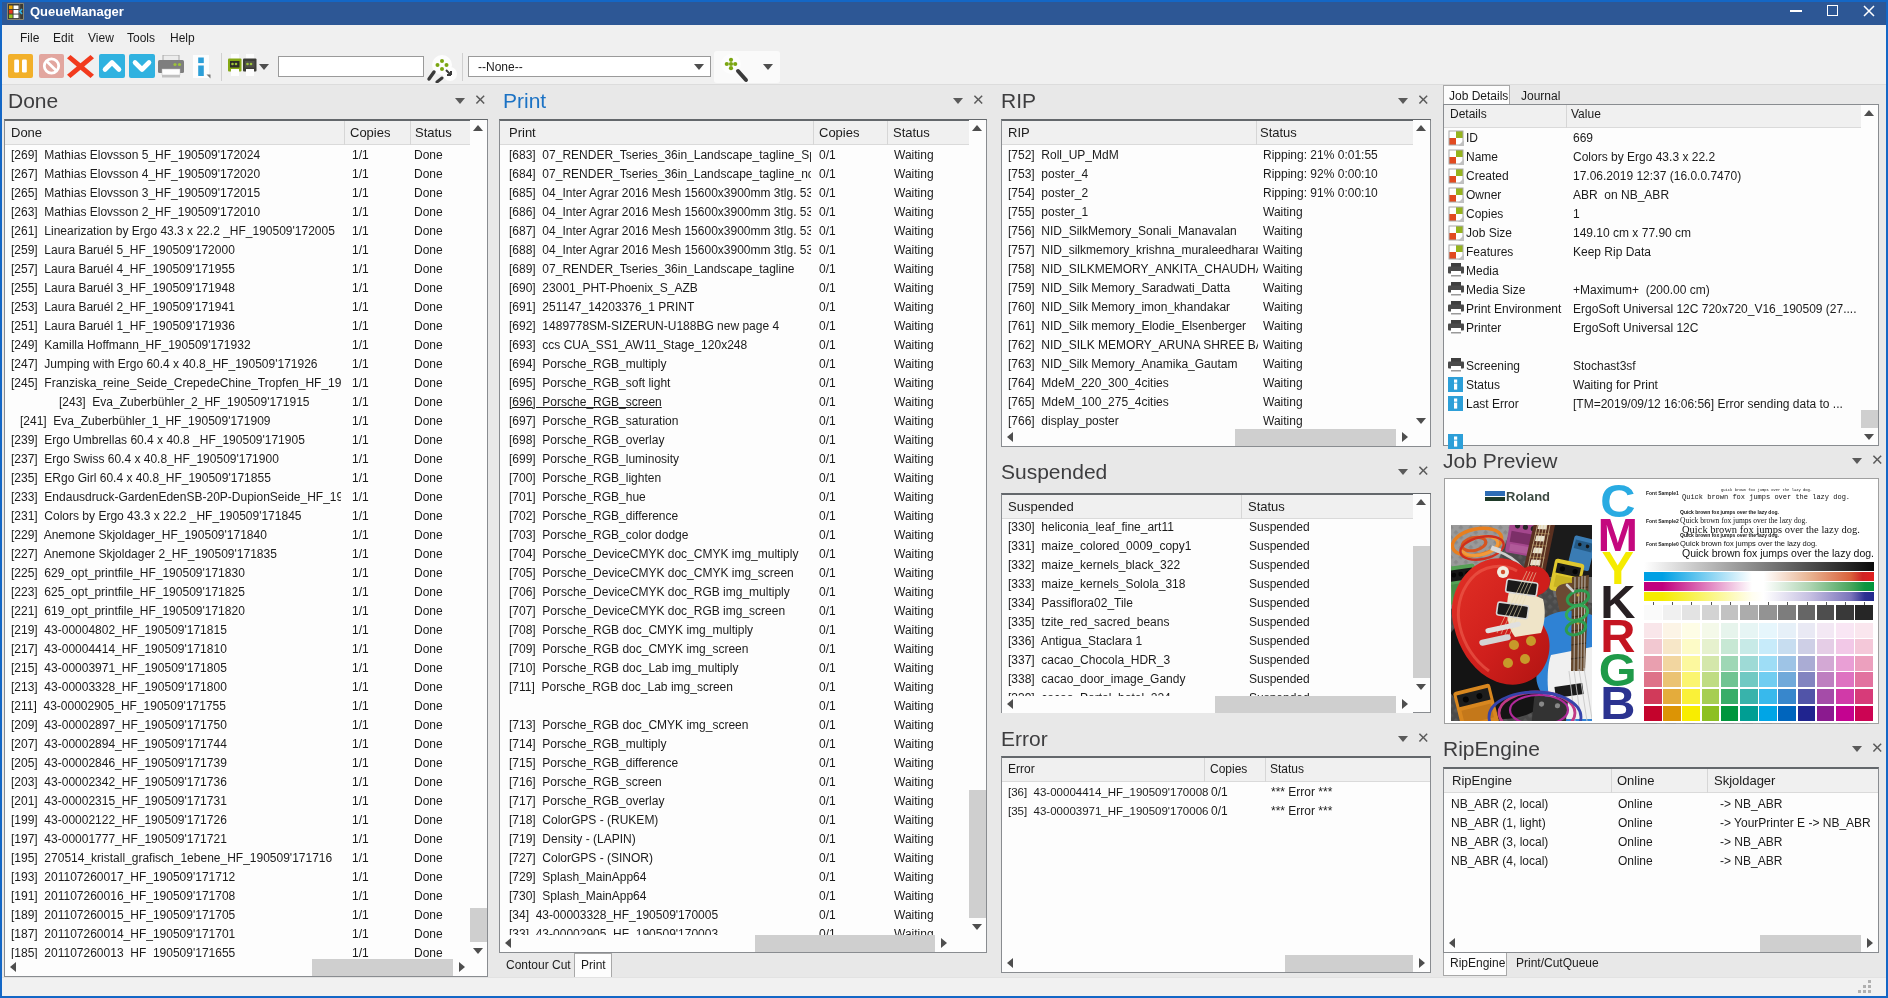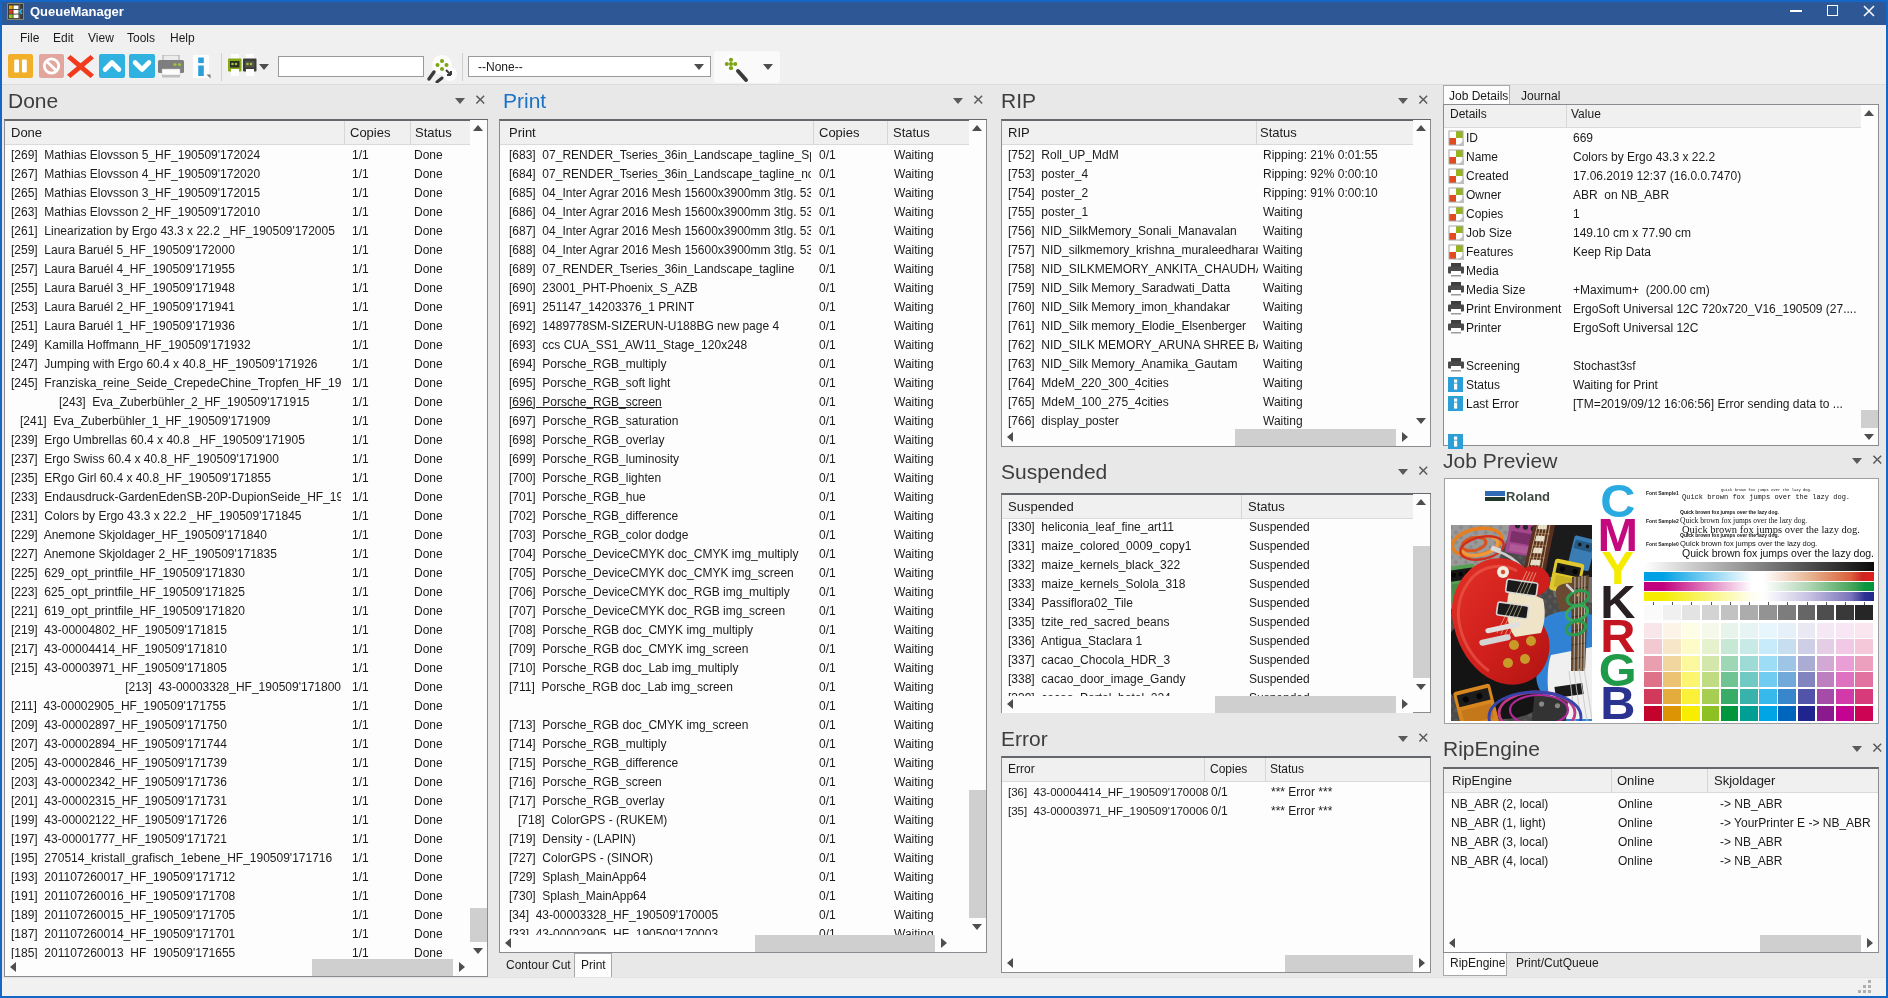--- a/index.html
+++ b/index.html
@@ -306,21 +306,21 @@
 <span class="cell" style="left:6px;width:330px;overflow:hidden;">[217]&nbsp; 43-00004414_HF_190509'171810</span>
 <span class="cell" style="left:347px;">1/1</span>
 <span class="cell" style="left:409px;">Done</span>
 </div>
 <div class="row" style="left:0;top:538px;width:482px">
 <span class="cell" style="left:6px;width:330px;overflow:hidden;">[215]&nbsp; 43-00003971_HF_190509'171805</span>
 <span class="cell" style="left:347px;">1/1</span>
 <span class="cell" style="left:409px;">Done</span>
 </div>
 <div class="row" style="left:0;top:557px;width:482px">
-<span class="cell" style="left:6px;width:330px;overflow:hidden;text-align:right;">[213]&nbsp; 43-00003328_HF_190509'171800</span>
+<span class="cell" style="left:6px;width:330px;overflow:hidden;">[213]&nbsp; 43-00003328_HF_190509'171800</span>
 <span class="cell" style="left:347px;">1/1</span>
 <span class="cell" style="left:409px;">Done</span>
 </div>
 <div class="row" style="left:0;top:576px;width:482px">
 <span class="cell" style="left:6px;width:330px;overflow:hidden;">[211]&nbsp; 43-00002905_HF_190509'171755</span>
 <span class="cell" style="left:347px;">1/1</span>
 <span class="cell" style="left:409px;">Done</span>
 </div>
 <div class="row" style="left:0;top:595px;width:482px">
 <span class="cell" style="left:6px;width:330px;overflow:hidden;">[209]&nbsp; 43-00002897_HF_190509'171750</span>
@@ -581,21 +581,21 @@
 <span class="cell" style="left:9px;width:302px;overflow:hidden;">[716]&nbsp; Porsche_RGB_screen</span>
 <span class="cell" style="left:319px;">0/1</span>
 <span class="cell" style="left:394px;">Waiting</span>
 </div>
 <div class="row" style="left:0;top:671px;width:486px">
 <span class="cell" style="left:9px;width:302px;overflow:hidden;">[717]&nbsp; Porsche_RGB_overlay</span>
 <span class="cell" style="left:319px;">0/1</span>
 <span class="cell" style="left:394px;">Waiting</span>
 </div>
 <div class="row" style="left:0;top:690px;width:486px">
-<span class="cell" style="left:18px;width:302px;overflow:hidden;">[718]&nbsp; ColorGPS - (RUKEM)</span>
+<span class="cell" style="left:9px;width:302px;overflow:hidden;">[718]&nbsp; ColorGPS - (RUKEM)</span>
 <span class="cell" style="left:319px;">0/1</span>
 <span class="cell" style="left:394px;">Waiting</span>
 </div>
 <div class="row" style="left:0;top:709px;width:486px">
 <span class="cell" style="left:9px;width:302px;overflow:hidden;">[719]&nbsp; Density - (LAPIN)</span>
 <span class="cell" style="left:319px;">0/1</span>
 <span class="cell" style="left:394px;">Waiting</span>
 </div>
 <div class="row" style="left:0;top:728px;width:486px">
 <span class="cell" style="left:9px;width:302px;overflow:hidden;">[727]&nbsp; ColorGPS - (SINOR)</span>

